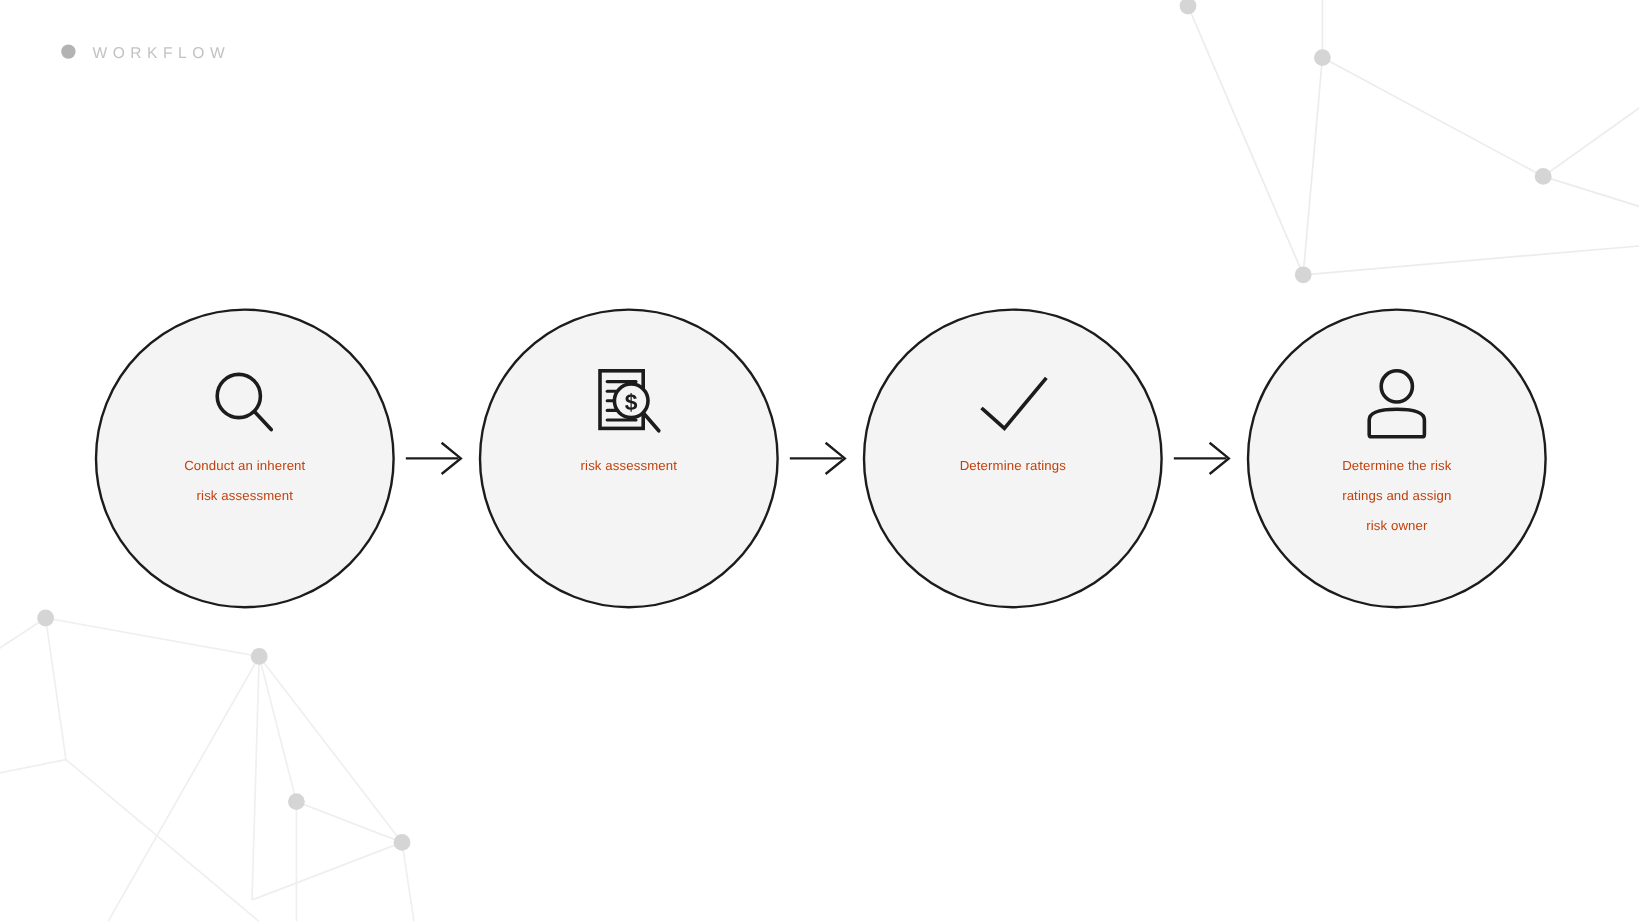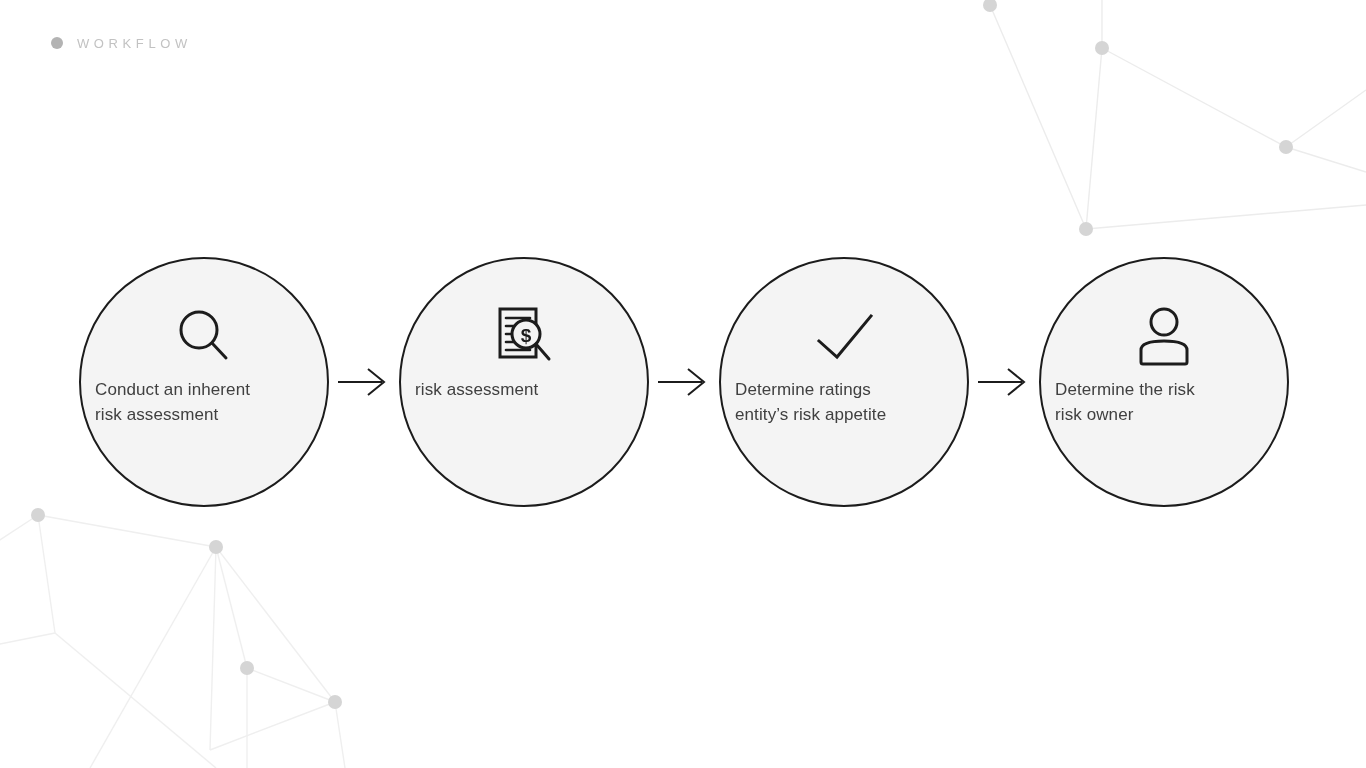--- a/index.html
+++ b/index.html
@@ -80,24 +80,24 @@
   .step-icon {
     height: 74px;
     margin-top: 40px;
     display: flex;
     align-items: center;
     justify-content: center;
   }
   .step-label {
     margin-top: 4px;
     width: 218px;
-    text-align: left;
-    font-size: 17px;
+    text-align: center;
+    font-size: 11px;
     line-height: 25px;
-    color: #404040;
+    color: #c2410c;
     letter-spacing: 0.1px;
   }
 
   
   .connector {
     flex: 1 1 auto;
     height: 30px;
     display: flex;
     align-items: center;
     justify-content: center;
@@ -205,37 +205,37 @@
   </div>
 
   <div class="step">
     <div class="step-icon">
       <svg width="66" height="56" viewBox="0 0 66 56">
         <polyline points="8,33 26,49 60,8" fill="none" stroke="#1c1c1c" stroke-width="3" stroke-linecap="square" stroke-linejoin="miter"></polyline>
       </svg>
     </div>
     <div class="step-label">
       <div>Determine ratings</div>
-      <div>entity’s risk appetite</div>
     </div>
   </div>
 
   <div class="connector">
     <svg width="52" height="28" viewBox="0 0 52 28">
       <line x1="0" y1="14" x2="44" y2="14" stroke="#1c1c1c" stroke-width="2"></line>
       <polyline points="30,1 46,14 30,27" fill="none" stroke="#1c1c1c" stroke-width="2"></polyline>
     </svg>
   </div>
 
   <div class="step">
     <div class="step-icon">
       <svg width="62" height="62" viewBox="0 0 62 62">
         <circle cx="31" cy="17" r="13" fill="none" stroke="#1c1c1c" stroke-width="3"></circle>
         <path d="M8 57 L8 45 Q8 36 31 36 Q54 36 54 45 L54 57 Q54 59 52 59 L10 59 Q8 59 8 57 Z" fill="none" stroke="#1c1c1c" stroke-width="3" stroke-linejoin="round"></path>
       </svg>
     </div>
     <div class="step-label">
       <div>Determine the risk</div>
+      <div>ratings and assign</div>
       <div>risk owner</div>
     </div>
   </div>
 
 </div>
 
 </body></html>

